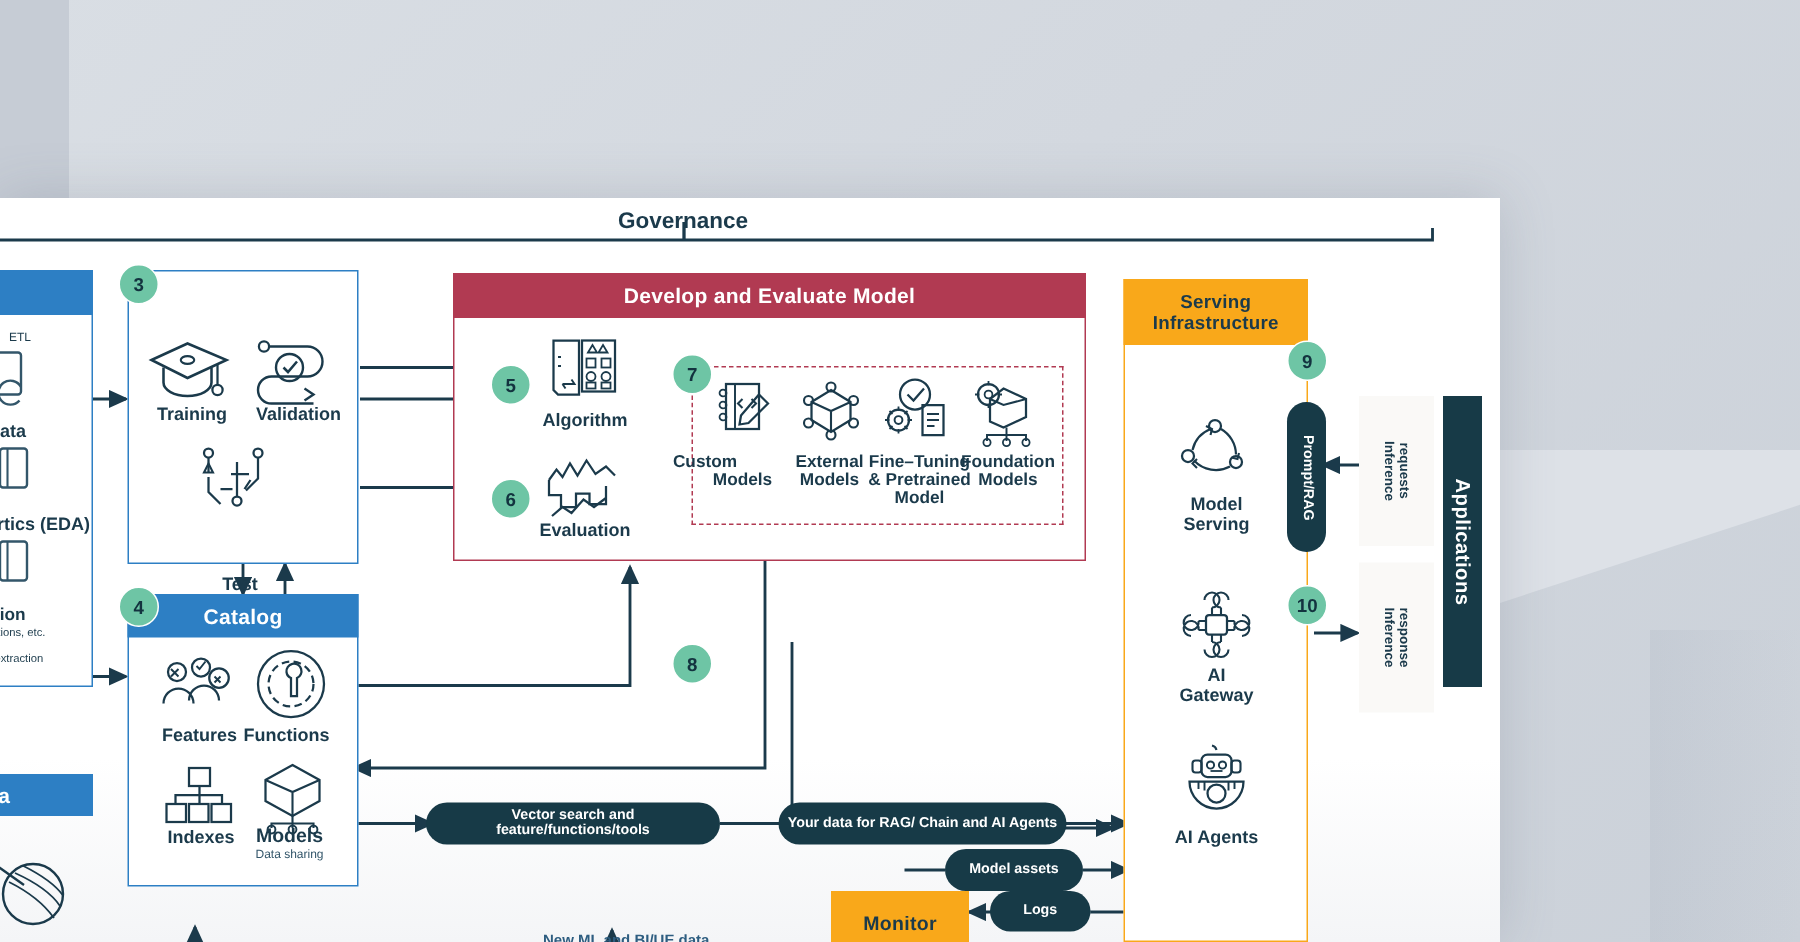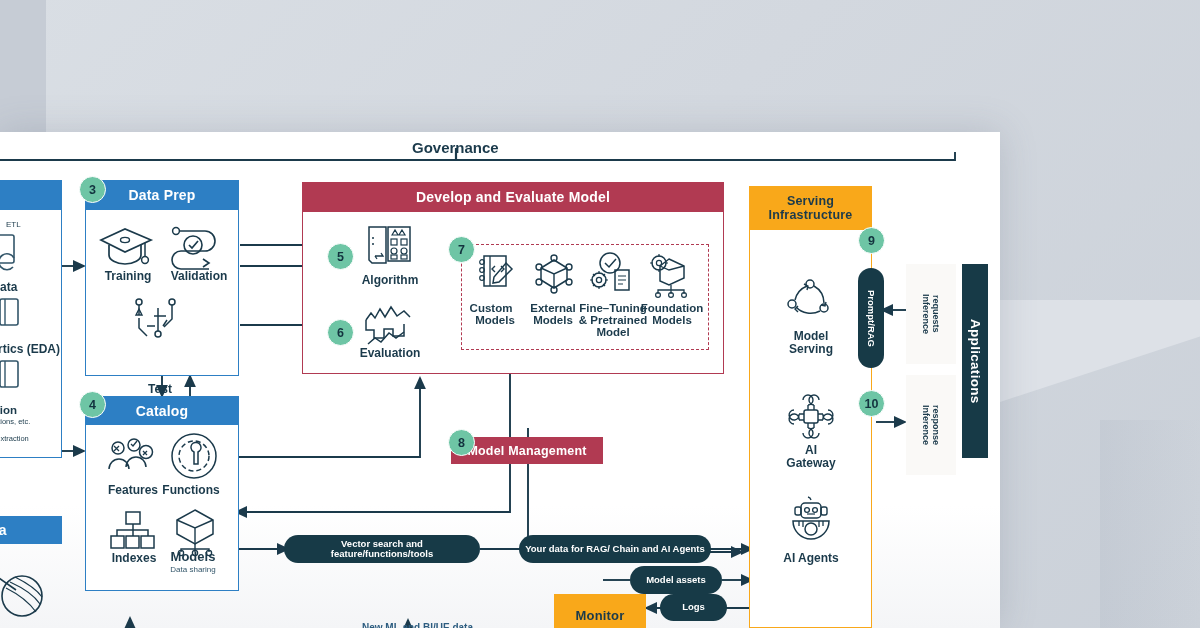--- a/index.html
+++ b/index.html
@@ -163,23 +163,20 @@
   </div>
   <svg style="position:absolute;left:-40px;top:412px;" width="90" height="84">
     <line x1="8" y1="12" x2="56" y2="46" stroke="#1b3a4b" stroke-width="1.6"></line>
     <circle cx="62" cy="52" r="20" fill="none" stroke="#1b3a4b" stroke-width="1.6"></circle>
     <path d="M46,44 q20,10 30,24 M50,38 q22,10 30,22 M55,33 q20,10 27,20" fill="none" stroke="#1b3a4b" stroke-width="1.2"></path>
     <circle cx="14" cy="80" r="22" fill="none" stroke="#1b3a4b" stroke-width="1.5"></circle>
   </svg>
 
   <div class="num" style="left:79px;top:44px;">3</div>
   <div class="box" style="left:85px;top:48px;width:154px;height:196px;"></div>
-  <div class="box-hd" style="left:85px;top:48px;width:154px;height:30px;">
-    <span>Data Prep</span>
-  </div>
 
   <svg style="position:absolute;left:97px;top:92px;" width="62" height="44">
     <path d="M4,16 L28,5 L54,16 L28,28 Z" fill="none" stroke="#1b3a4b" stroke-width="1.7"></path>
     <ellipse cx="28" cy="16" rx="4.5" ry="2.6" fill="none" stroke="#1b3a4b" stroke-width="1.4"></ellipse>
     <path d="M12,21 v10 a16,9 0 0 0 32,0 v-10" fill="none" stroke="#1b3a4b" stroke-width="1.7"></path>
     <path d="M48,19 v14" stroke="#1b3a4b" stroke-width="1.5" fill="none"></path>
     <circle cx="48" cy="36" r="3.4" fill="none" stroke="#1b3a4b" stroke-width="1.5"></circle>
   </svg>
   <div class="icon-cap" style="left:92px;top:138px;width:72px;font-size:12px;">Training</div>
 
@@ -270,21 +267,21 @@
 
   <svg style="position:absolute;left:477px;top:122px;" width="38" height="40">
     <rect x="7" y="2" width="22" height="30" fill="none" stroke="#1b3a4b" stroke-width="1.5"></rect>
     <path d="M13,2 v30" stroke="#1b3a4b" stroke-width="1.3"></path>
     <circle cx="5" cy="8" r="2.3" fill="none" stroke="#1b3a4b" stroke-width="1.2"></circle>
     <circle cx="5" cy="16" r="2.3" fill="none" stroke="#1b3a4b" stroke-width="1.2"></circle>
     <circle cx="5" cy="24" r="2.3" fill="none" stroke="#1b3a4b" stroke-width="1.2"></circle>
     <path d="M18,12 l-3,3 l3,3 M24,12 l3,3 l-3,3" fill="none" stroke="#1b3a4b" stroke-width="1.4"></path>
     <path d="M29,9 l6,6 l-13,13 l-6,1 l1,-6 z" fill="none" stroke="#1b3a4b" stroke-width="1.5"></path>
   </svg>
-  <div class="icon-cap" style="left:462px;top:170px;width:58px;">Custom</div>
+  <div class="icon-cap" style="left:441px;top:170px;width:58px;">Custom</div>
   <div class="icon-cap" style="left:466px;top:182px;width:58px;">Models</div>
 
   <svg style="position:absolute;left:533px;top:122px;" width="42" height="40">
     <path d="M21,6 L34,14 L34,26 L21,34 L8,26 L8,14 Z" fill="none" stroke="#1b3a4b" stroke-width="1.5"></path>
     <path d="M8,14 L21,20 L34,14 M21,20 v14" fill="none" stroke="#1b3a4b" stroke-width="1.4"></path>
     <circle cx="21" cy="4" r="3" fill="none" stroke="#1b3a4b" stroke-width="1.4"></circle>
     <circle cx="36" cy="13" r="3" fill="none" stroke="#1b3a4b" stroke-width="1.4"></circle>
     <circle cx="36" cy="28" r="3" fill="none" stroke="#1b3a4b" stroke-width="1.4"></circle>
     <circle cx="6" cy="13" r="3" fill="none" stroke="#1b3a4b" stroke-width="1.4"></circle>
     <circle cx="6" cy="28" r="3" fill="none" stroke="#1b3a4b" stroke-width="1.4"></circle>
@@ -379,23 +376,20 @@
     <div style="display:flex;height:100%;align-items:center;justify-content:center;">
       <span>Inference</span>
       <span>response</span>
     </div>
   </div>
   <div class="dark-vert" style="left:962px;top:132px;width:26px;height:194px;">
     <span>Applications</span>
   </div>
 
   <div class="num" style="left:448px;top:297px;">8</div>
-  <div class="box-hd red-hd" style="left:451px;top:305px;width:152px;height:27px;font-size:12.5px;">
-    <span>Model Management</span>
-  </div>
   <div class="pill" style="left:630px;top:434px;width:92px;height:28px;">
     <span>Model assets</span>
   </div>
 
   <div class="pill" style="left:519px;top:403px;width:192px;height:28px;">
     <span>Your data for RAG/ Chain and AI Agents</span>
   </div>
   <div class="pill" style="left:284px;top:403px;width:196px;height:28px;">
     <span>Vector search and feature/functions/tools</span>
   </div>

